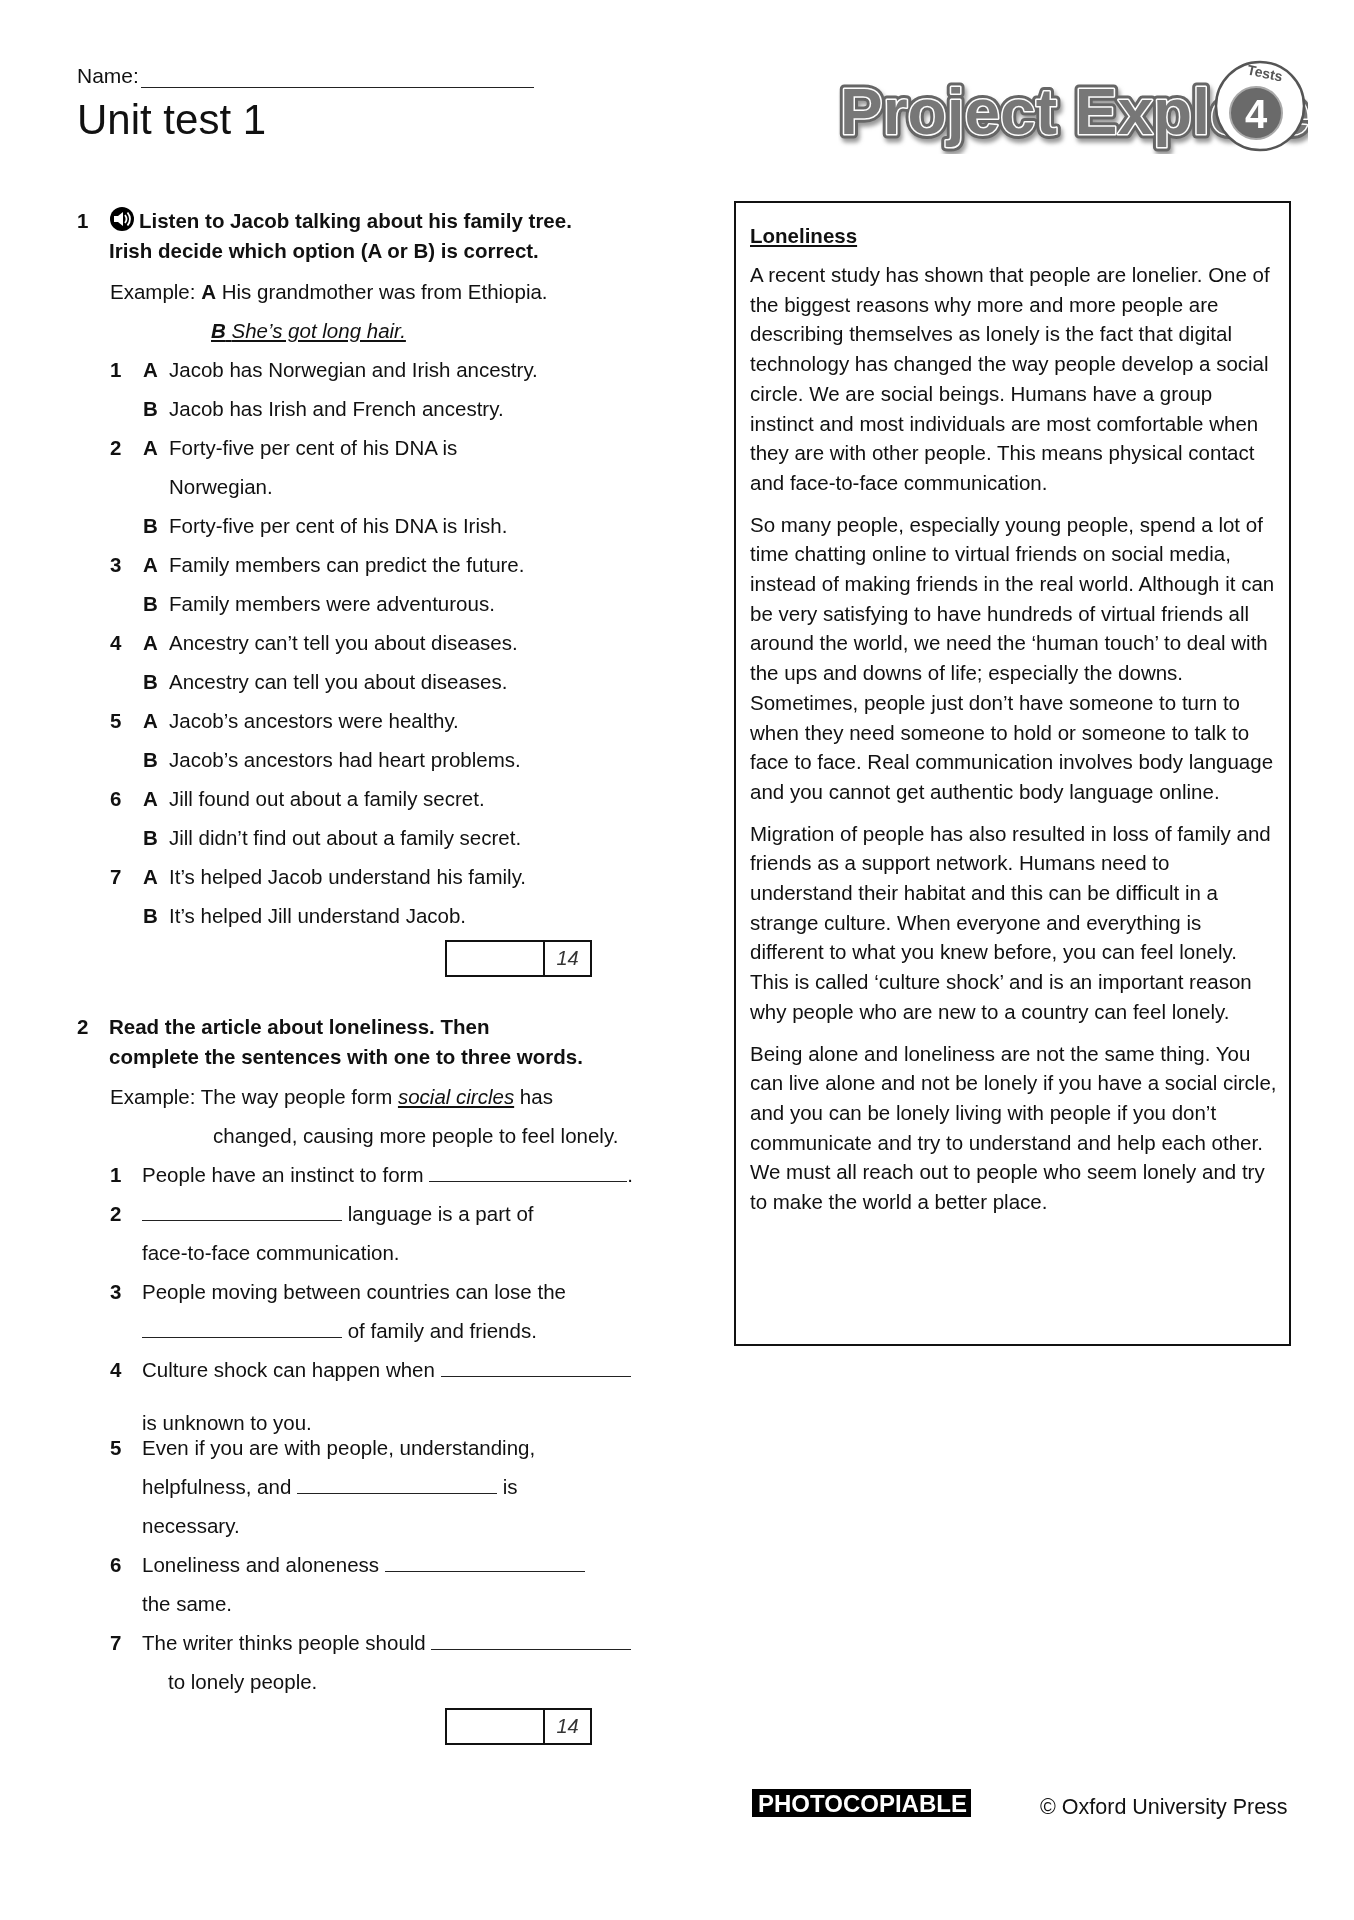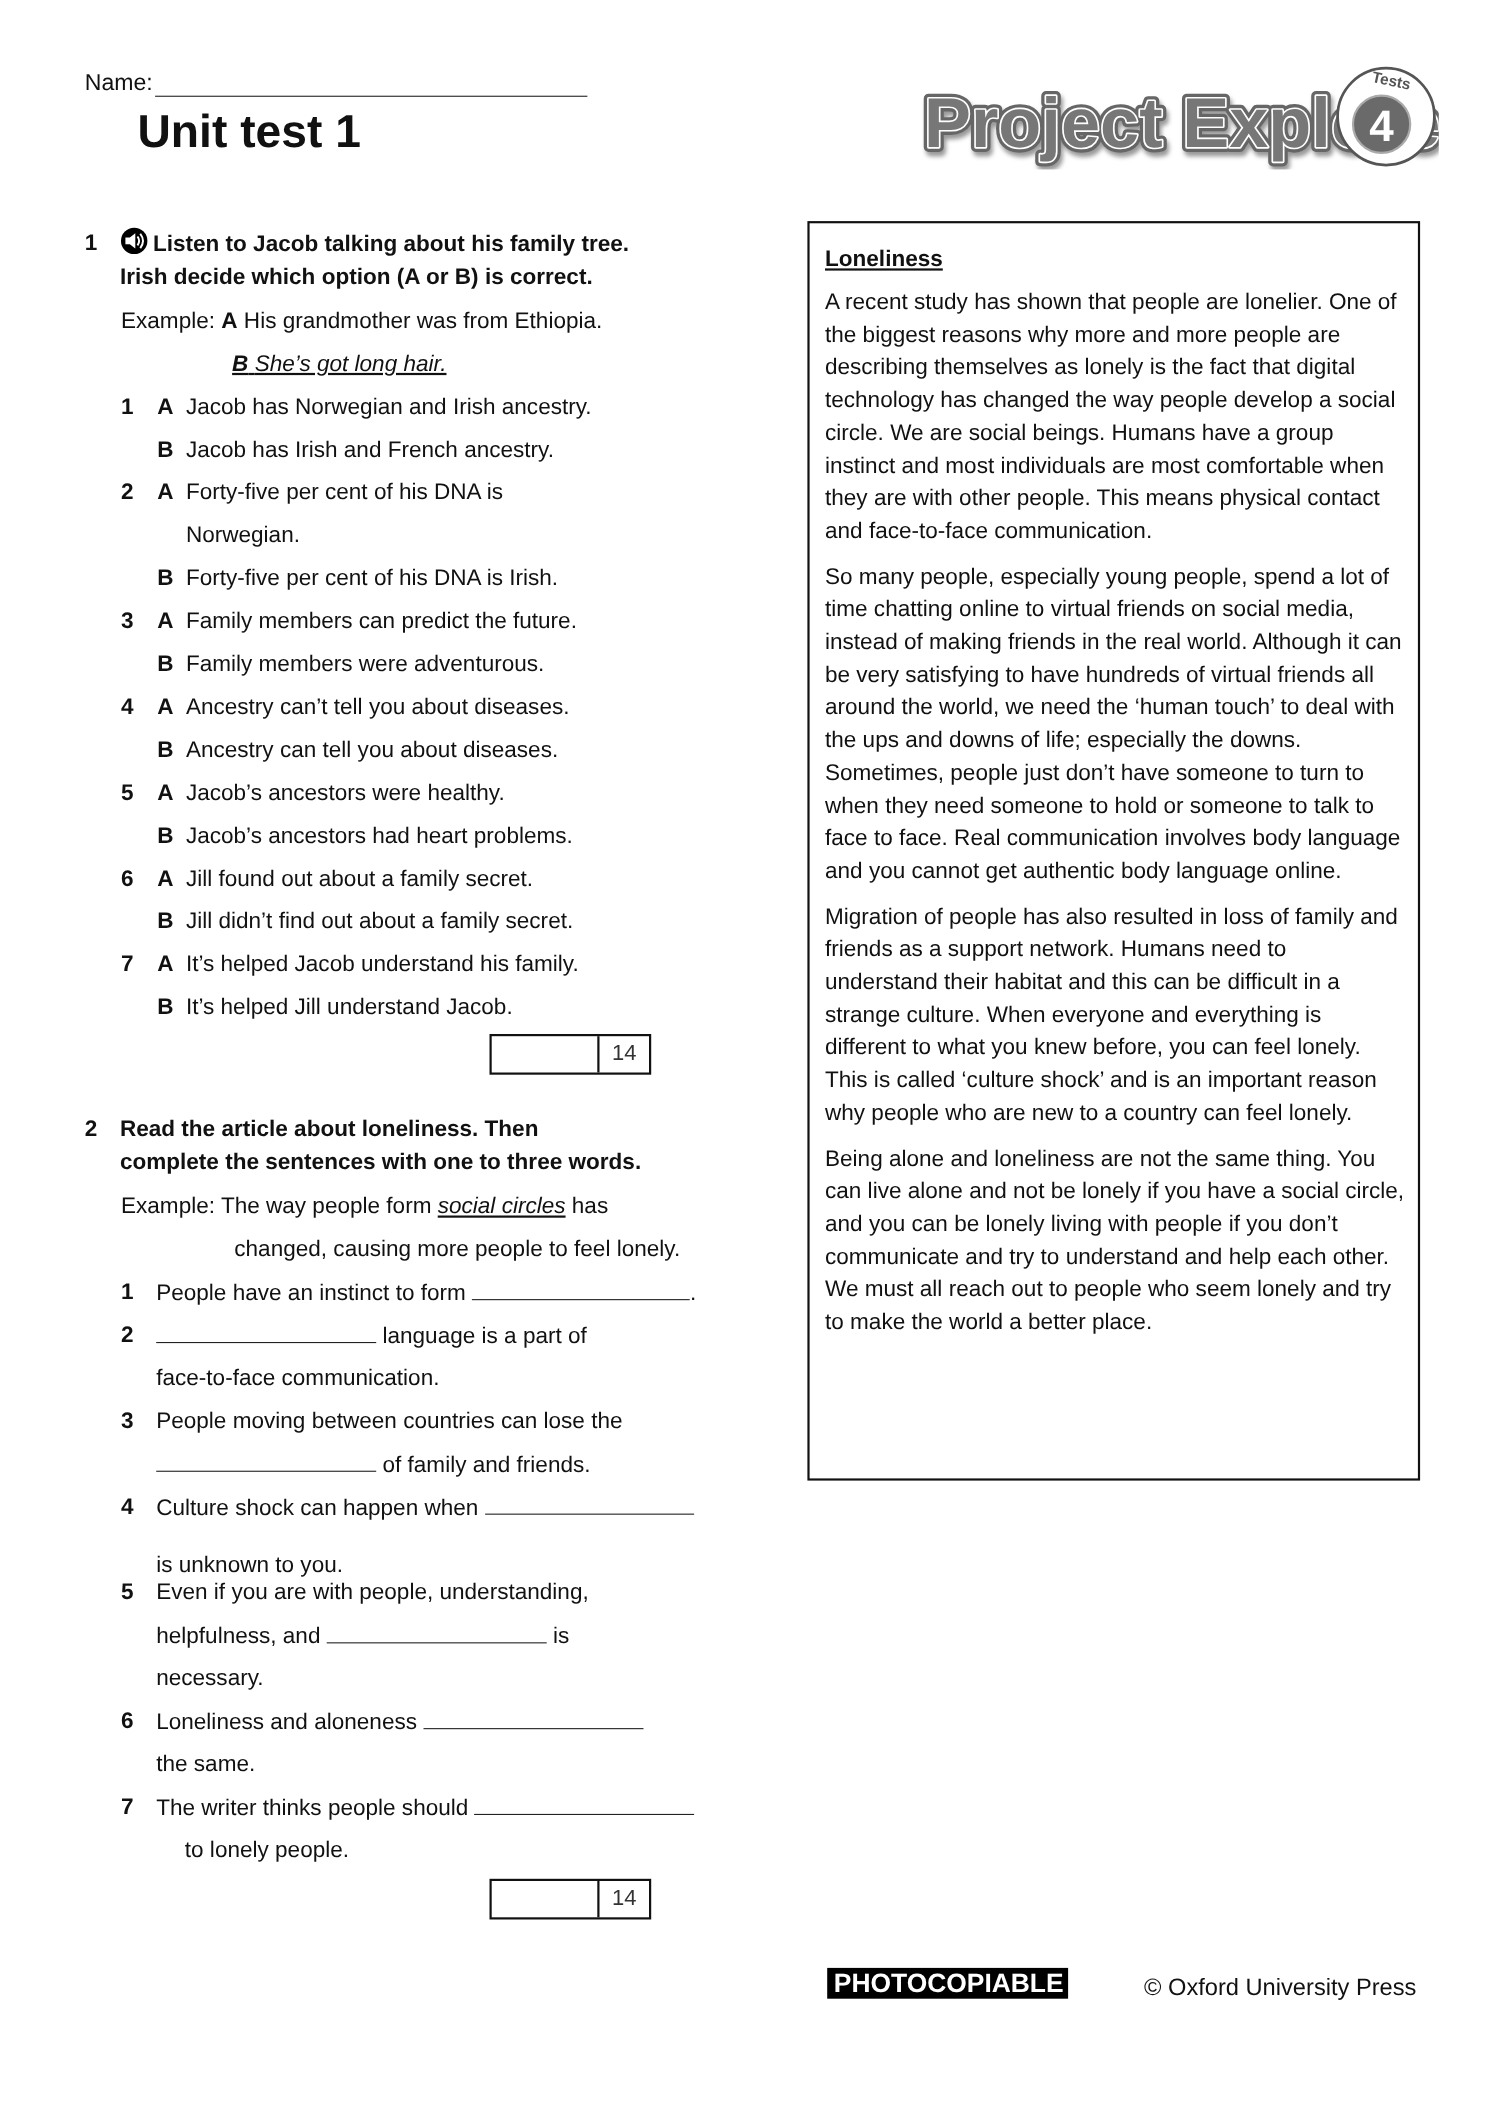--- a/index.html
+++ b/index.html
@@ -1,34 +1,34 @@
 <!DOCTYPE html>
 <html><head>
 <meta charset="utf-8">
 <style>
   html, body { margin:0; padding:0; background:#ffffff; }
   body { width:1354px; height:1920px; position:relative; font-family:"Liberation Sans", sans-serif; color:#111; overflow:hidden; }
   .abs { position:absolute; }
   .name-line { left:77px; top:64px; font-size:21px; }
   .name-line .blank { display:inline-block; width:393px; border-bottom:1.5px solid #222; height:20px; vertical-align:bottom; margin-left:2px; }
-  .title { left:77px; top:96px; font-size:42px; font-weight:bold; letter-spacing:0px;margin-left:48px; }
+  .title { left:77px; top:96px; font-size:42px; font-weight:normal; letter-spacing:0px; }
   .logo { left:838px; top:56px; width:470px; height:98px; }
   .q-head { font-size:20.5px; font-weight:bold; line-height:30px; }
   .q-num { position:absolute; left:0; }
   .q-text { position:absolute; left:32px; width:560px; }
   .audio-icon { display:inline-block; width:26px; height:26px; vertical-align:-4px; margin-right:4px; }
   .row { position:absolute; font-size:20.5px; }
   .num { position:absolute; font-weight:bold; }
   .opt { position:absolute; font-weight:bold; }
   .txt { position:absolute; white-space:nowrap; }
   .example-ans { font-style:italic; text-decoration:underline; }
   .example-ans b { font-style:italic; }
   .score-box { position:absolute; width:147px; height:37px; border:2px solid #111; box-sizing:border-box; }
   .score-box .div { position:absolute; left:96px; top:0; bottom:0; border-left:2px solid #111; }
-  .score-box .val { position:absolute; left:98px; right:0; top:0; bottom:0; text-align:center; line-height:33px; font-size:20px; color:#333; }
+  .score-box .val { position:absolute; left:98px; right:0; top:0; bottom:0; text-align:center; line-height:33px; font-size:20px; color:#333;font-style:italic; }
   .blank-line { display:inline-block; border-bottom:1.2px solid #222; height:18px; vertical-align:baseline; }
   .article { left:734px; top:201px; width:557px; height:1145px; border:2.5px solid #111; box-sizing:border-box; padding:18px 12px 10px 14px; }
   .article h3 { margin:0 0 10px 0; font-size:20.5px; font-weight:bold; line-height:29px;text-decoration:underline; }
   .article p { margin:0 0 12px 0; font-size:20.5px; line-height:29.7px; }
   .footer-badge { left:752px; top:1789px; background:#000; color:#fff; font-weight:bold; font-size:24px; padding:1px 4px 0 6px; line-height:27px; letter-spacing:0px; }
   .footer-copy { left:1040px; top:1795px; font-size:21.5px; }
 </style>
 </head>
 <body>
 

